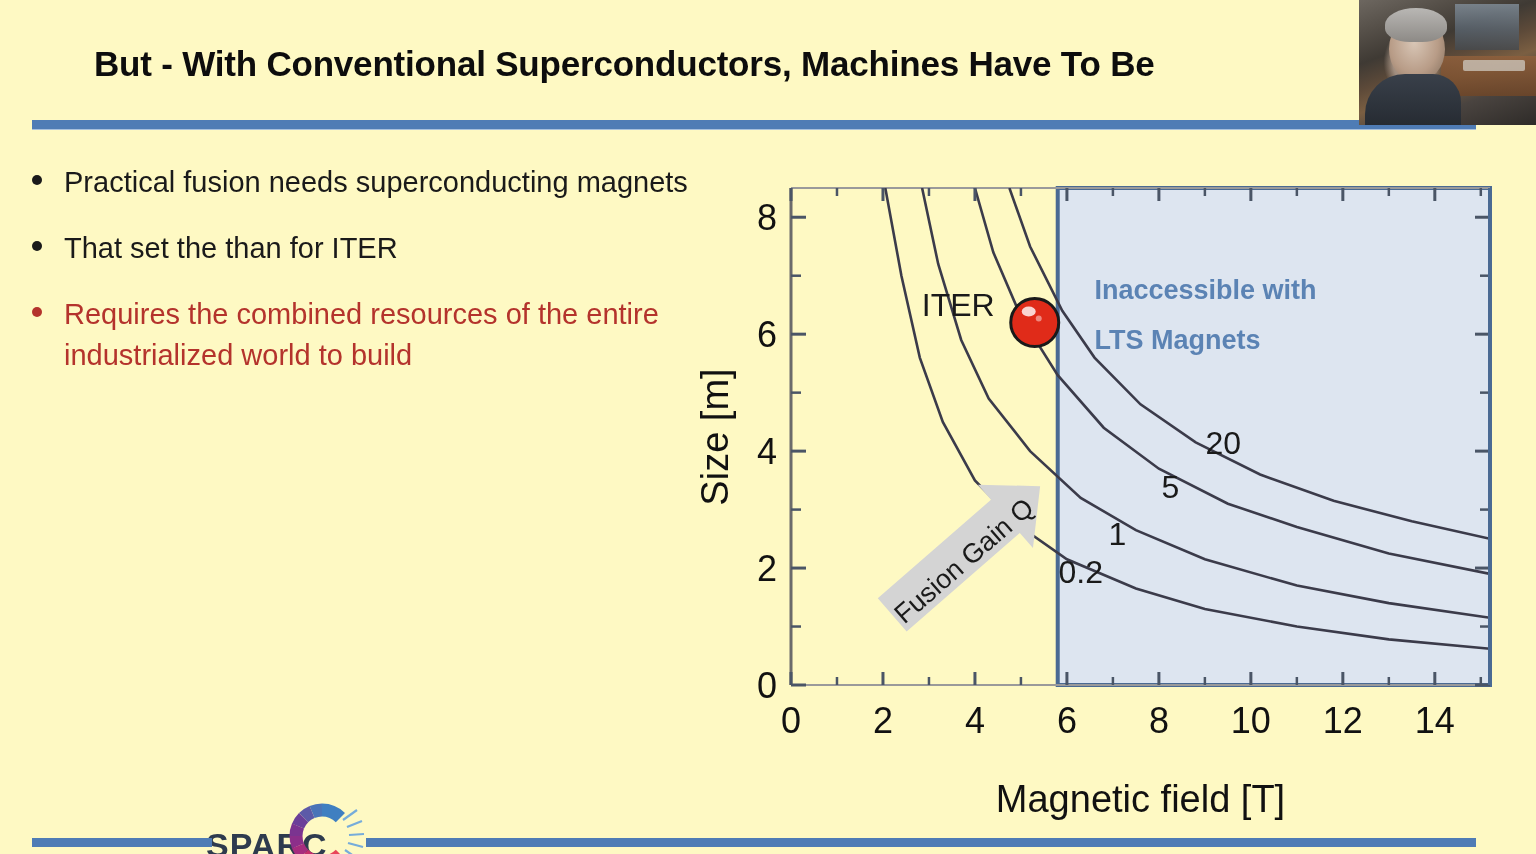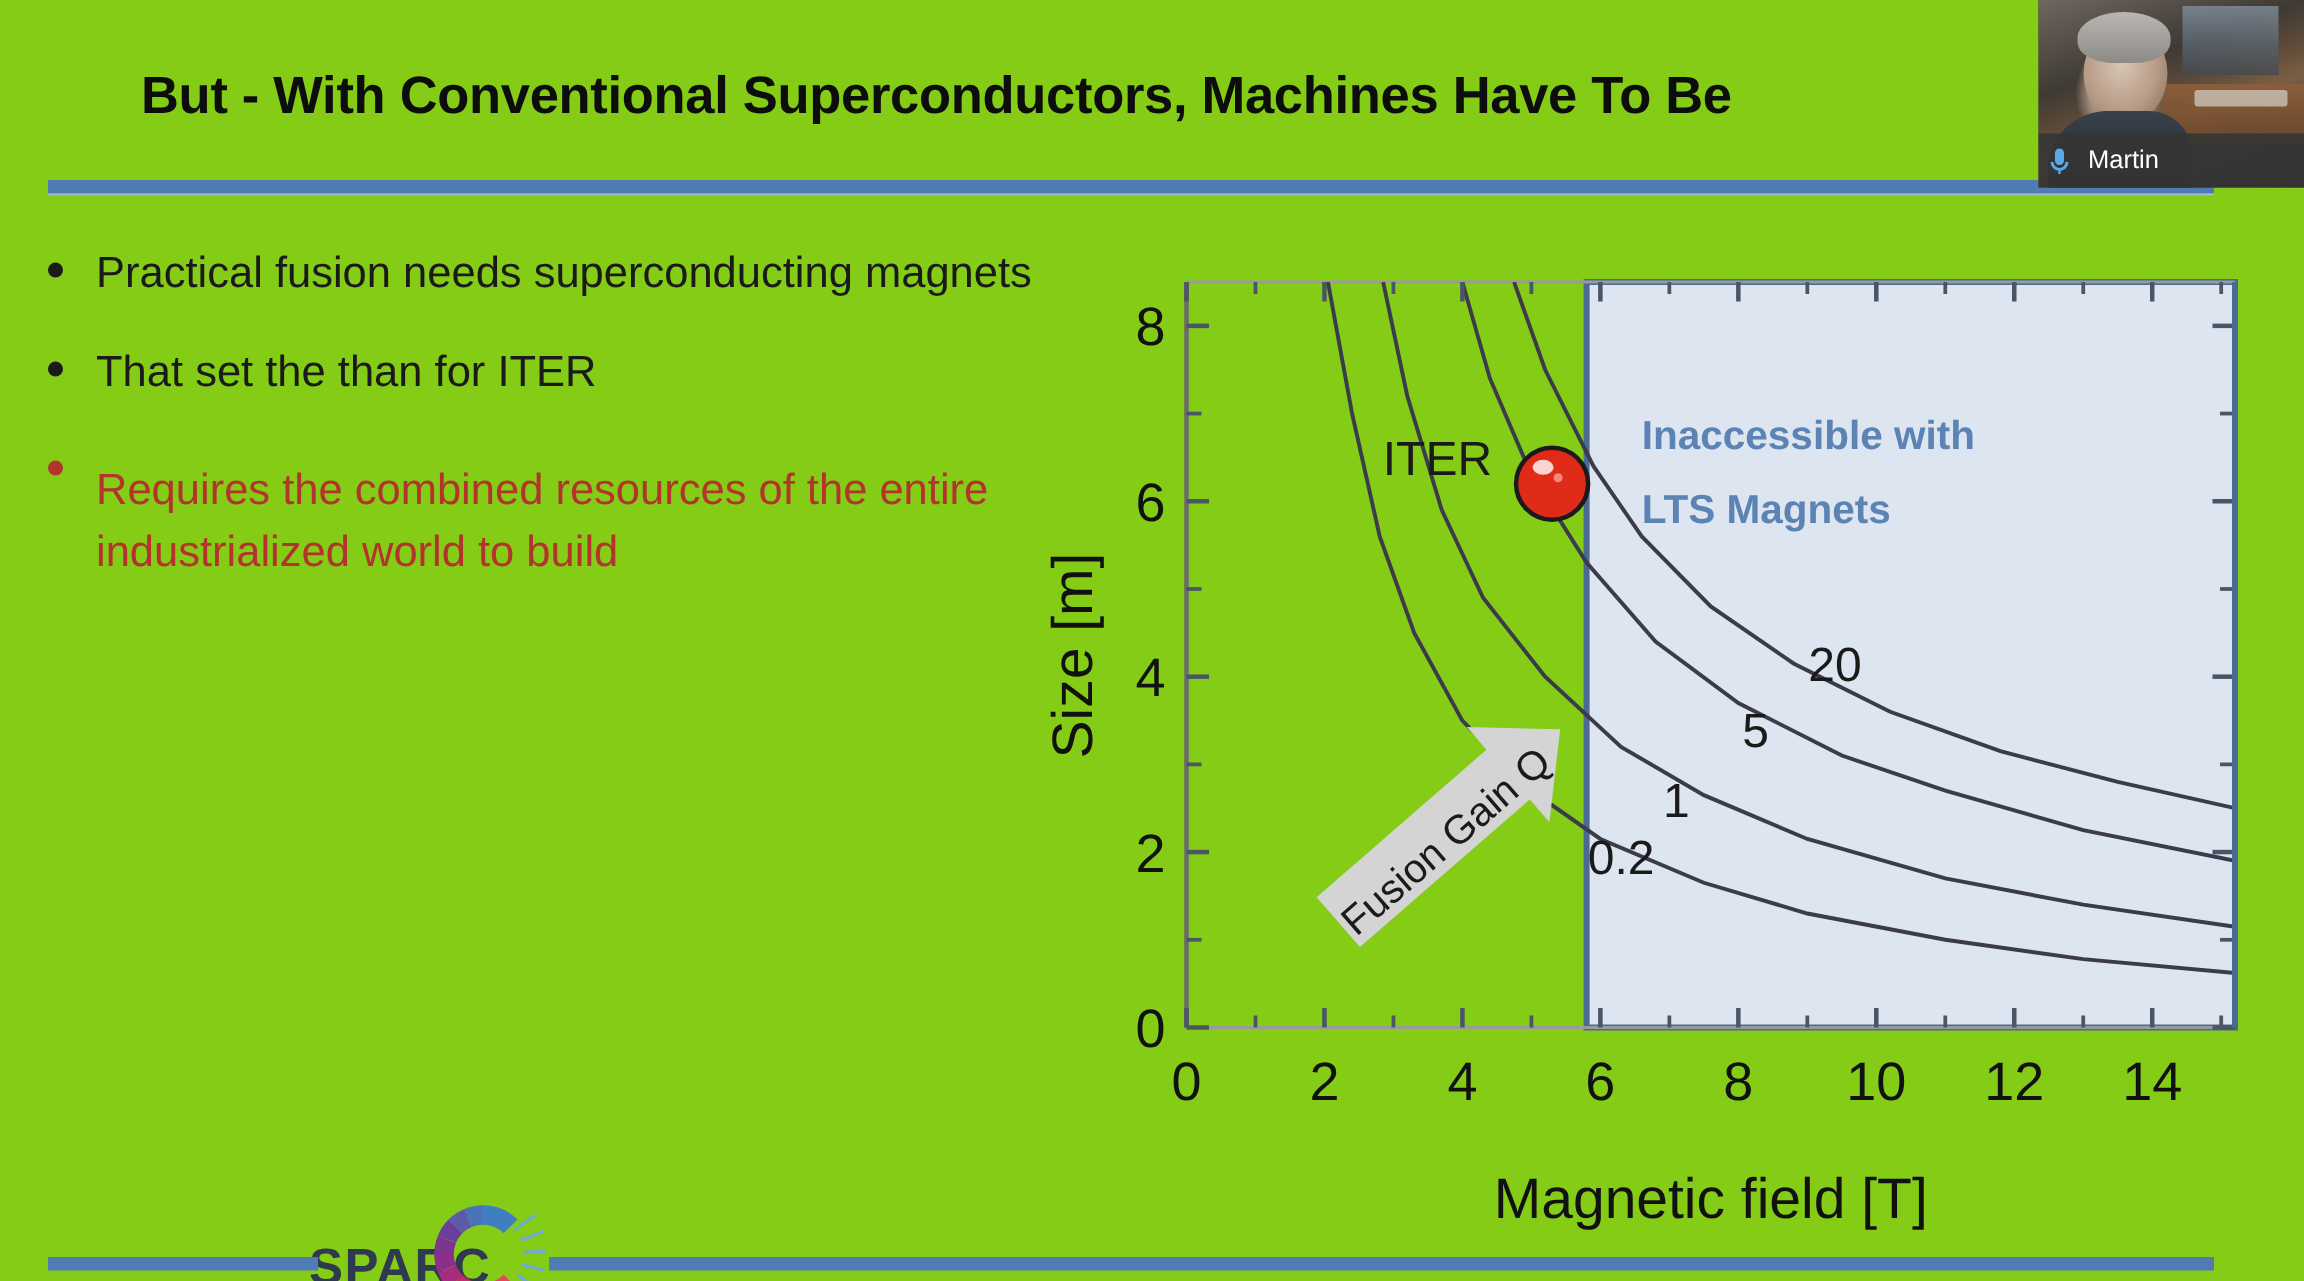--- a/index.html
+++ b/index.html
@@ -4,21 +4,21 @@
 <title>Slide</title>
 <style>
   html,body{margin:0;padding:0;}
   body{
     width:1536px;height:854px;
     background:#ffffff;
     font-family:"Liberation Sans", sans-serif;
     overflow:hidden;
     position:relative;
   }
-  .slide{position:absolute;left:0;top:0;width:1536px;height:854px;background:#84cc16;}
+  .slide{position:absolute;left:0;top:0;width:1536px;height:854px;background:#fef9c3;}
 
   
   .title{
     position:absolute;left:94px;top:44px;width:1300px;
     font-size:35px;font-weight:bold;color:#0d0d0d;
     letter-spacing:-0.2px;white-space:nowrap;
     font-family:"Liberation Sans", sans-serif;
   }
   .title-rule{
     position:absolute;left:32px;top:120px;width:1444px;height:9px;
@@ -83,21 +83,21 @@
   .b-row{display:flex;align-items:flex-start;margin-bottom:24px;}
   .b-dot{
     flex:0 0 auto;width:10px;height:10px;border-radius:50%;
     background:#1a1a1a;margin:13px 22px 0 8px;
   }
   .b-dot.red{background:#b4332c;}
   .b-text{
     font-size:29px;line-height:1.44;color:#1a1a1a;
     font-family:Liberation Sans, sans-serif;
   }
-  .b-text.red{color:#b4332c;margin-top:13px;}
+  .b-text.red{color:#b4332c;}
   .b-row.sub{margin-left:38px;margin-top:-4px;}
   .b-dash{
     flex:0 0 auto;width:17px;height:3px;background:#b4332c;
     margin:17px 16px 0 0;
   }
   .b-text.sub{font-size:27px;color:#b4332c;}
   sub{font-size:.65em;}
 
   
   .logo{position:absolute;left:206px;top:796px;width:170px;height:58px;overflow:hidden;}
@@ -128,30 +128,20 @@
   <div class="title-rule"></div>
 
   <div class="pip">
     <div class="pip-photo">
       <div class="pip-window"></div>
       <div class="pip-desk"></div>
       <div class="pip-desk2"></div>
       <div class="pip-shape pip-head"></div>
       <div class="pip-shape pip-hair"></div>
       <div class="pip-body"></div>
-    </div>
-    <div class="pip-bar">
-      <span class="pip-mic">
-        <svg width="16" height="22" viewBox="0 0 16 22">
-          <rect x="5" y="2" width="6" height="11" rx="3" fill="#5aa9e6"></rect>
-          <path d="M3 11 a5 5 0 0 0 10 0" stroke="#5aa9e6" stroke-width="2" fill="none"></path>
-          <rect x="7.2" y="15" width="1.6" height="4" fill="#5aa9e6"></rect>
-        </svg>
-      </span>
-      <span class="pip-name">Martin</span>
     </div>
   </div>
 
   <div class="bullets">
 
     <div class="b-row">
       <span class="b-dot"></span>
       <span class="b-text">Practical fusion needs superconducting magnets</span>
     </div>
 

